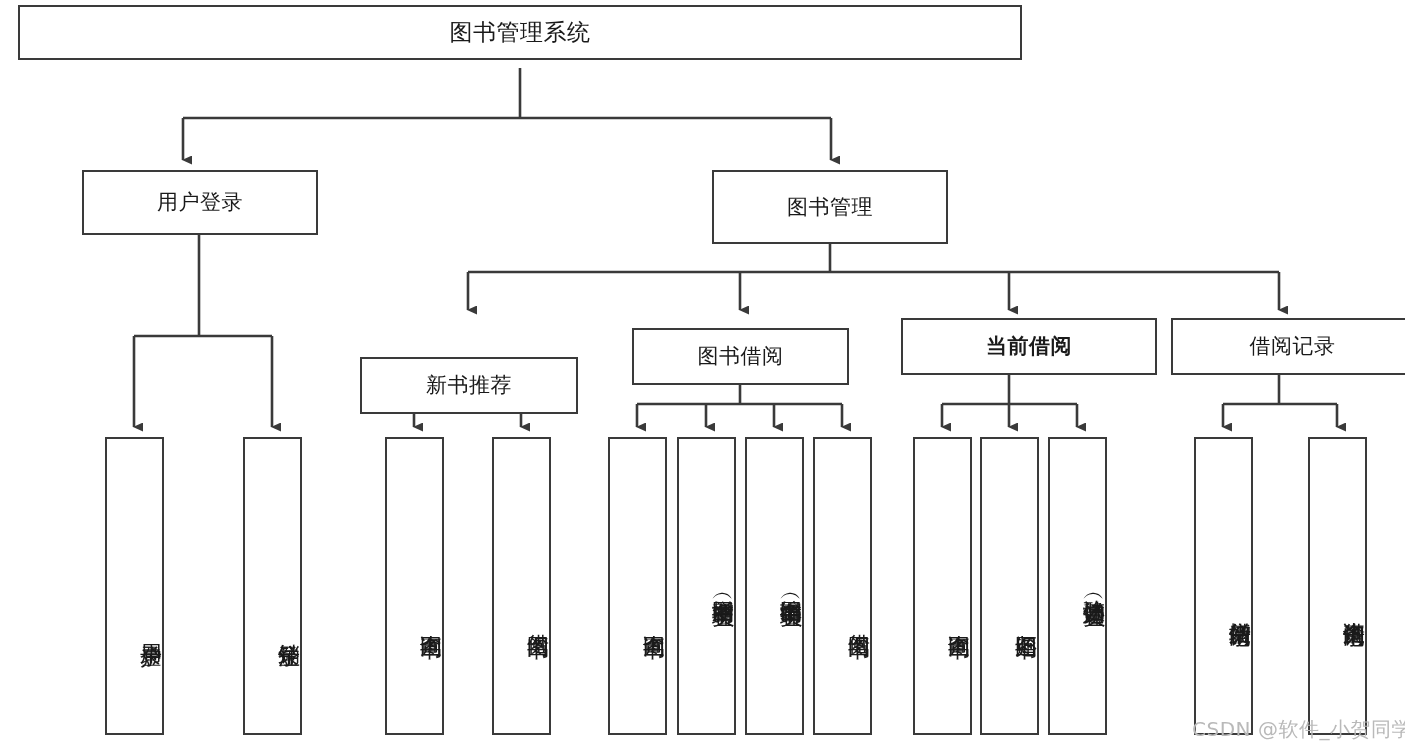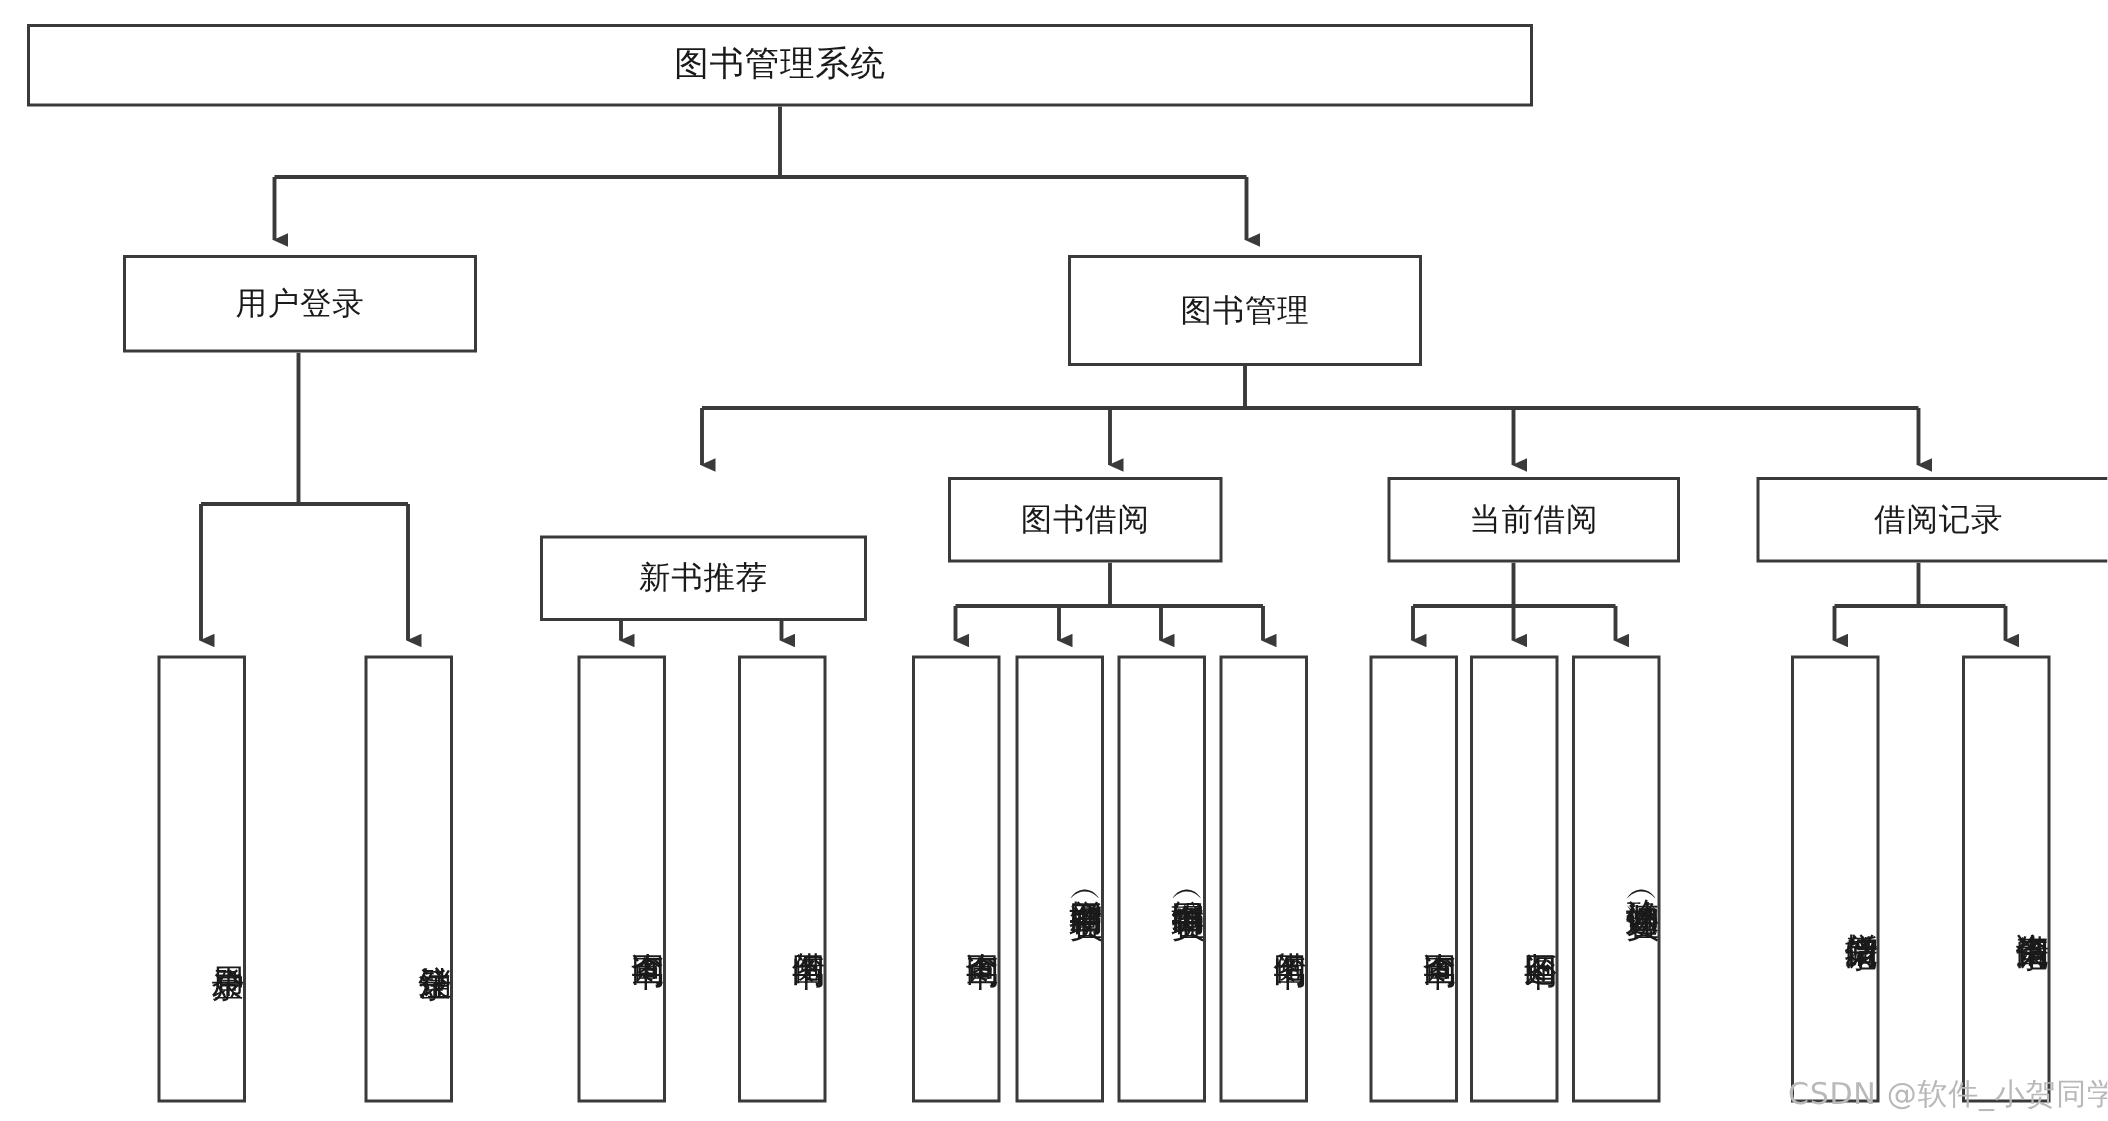--- a/index.html
+++ b/index.html
@@ -117,38 +117,38 @@
       <path d="M1009,404 L1009,427" marker-end="url(#arrow)"></path>
       <path d="M1077,404 L1077,427" marker-end="url(#arrow)"></path>
 
       <path d="M1279,375 L1279,404"></path>
       <path d="M1223,404 L1337,404"></path>
       <path d="M1223,404 L1223,427" marker-end="url(#arrow)"></path>
       <path d="M1337,404 L1337,427" marker-end="url(#arrow)"></path>
     </g>
   </svg>
 
-  <div class="node h" id="root" style="left:18px; top:16px; width:1004px; height:55px;">
+  <div class="node h" id="root" style="left:18px; top:5px; width:1004px; height:55px;">
     <span>图书管理系统</span>
   </div>
 
   <div class="node h" style="left:82px; top:170px; width:236px; height:65px;">
     <span>用户登录</span>
   </div>
   <div class="node h" style="left:712px; top:170px; width:236px; height:74px;">
     <span>图书管理</span>
   </div>
 
   <div class="node h" style="left:360px; top:318px; width:218px; height:57px;margin-top:39px;">
     <span>新书推荐</span>
   </div>
-  <div class="node h" style="left:632px; top:318px; width:183px; height:57px;justify-content:center;">
+  <div class="node h" style="left:632px; top:328px; width:217px; height:57px;justify-content:center;">
     <span>图书借阅</span>
   </div>
-  <div class="node h" style="left:925px; top:318px; width:195px; height:57px;">
+  <div class="node h" style="left:901px; top:318px; width:256px; height:57px;font-weight:bold;">
     <span>当前借阅</span>
   </div>
   <div class="node h" style="left:1171px; top:318px; width:243px; height:57px;">
     <span>借阅记录</span>
   </div>
 
   <div class="node v" style="left:105px; top:437px; width:59px; height:298px; padding-top:90px;">
     <span>用户登录</span>
   </div>
   <div class="node v" style="left:243px; top:437px; width:59px; height:298px; padding-top:90px;">

